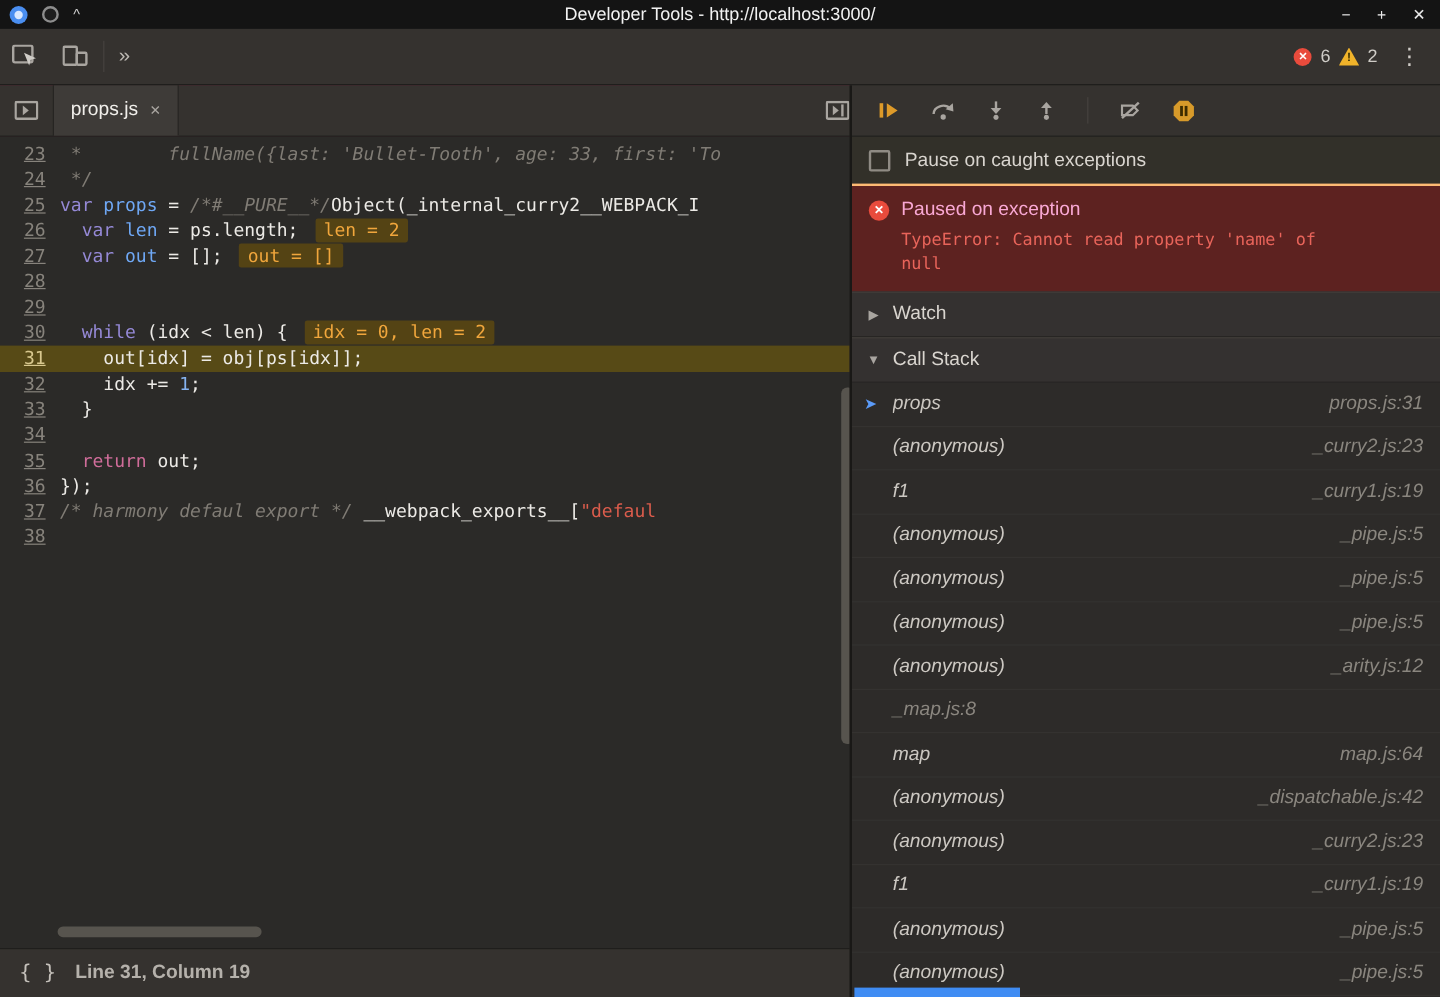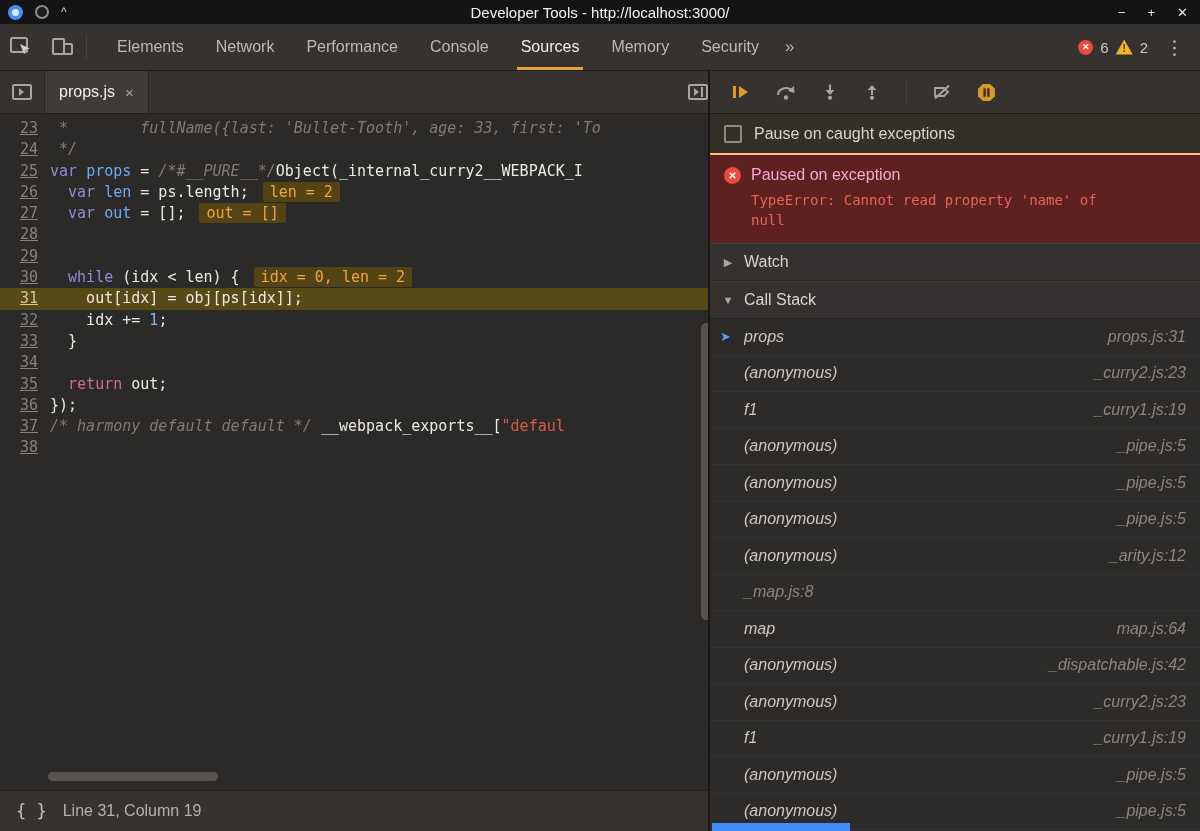--- a/index.html
+++ b/index.html
@@ -59,21 +59,21 @@
   .kw{color:#9589d6;} .ret{color:#d06d9a;} .def{color:#6fa8f5;} .num{color:#86b3f0;}
   .str{color:#da5c4c;} .cm{color:#807c75;font-style:italic;}
   .eval-box{display:inline-block;margin-left:14px;padding:0 7px;background:#544314;color:#f0a63c;border-radius:2px;line-height:20px;}
   .vscroll{position:absolute;right:8px;top:209px;width:11px;height:297px;background:#57544e;border-radius:5px;}
   .hscroll{position:absolute;left:48px;bottom:9px;width:170px;height:9px;background:#57544e;border-radius:5px;}
 
   
   .statusbar{position:absolute;bottom:0;left:0;right:0;height:41px;background:#35322f;border-top:1px solid #1f1e1c;
              display:flex;align-items:center;gap:16px;padding:0 16px;box-sizing:border-box;}
   .pp-icon{color:#c5c1bb;font-size:17px;font-family:"DejaVu Sans Mono",monospace;}
-  .pos-text{color:#b5b1ab;font-size:16px;}
+  .pos-text{color:#b5b1ab;font-size:16px;font-weight:bold;}
 
   
   .debug-toolbar{height:42px;background:#35322f;border-bottom:1px solid #1f1e1c;display:flex;align-items:center;gap:26px;padding:0 22px;}
   .dbg-icon{display:flex;align-items:center;justify-content:center;}
   .pause-caught{height:39px;display:flex;align-items:center;gap:12px;padding:0 14px;background:#323029;border-bottom:2px solid #fdba74;}
   .checkbox{width:14px;height:14px;border:2px solid #8f8b84;border-radius:2px;background:transparent;flex:none;}
   .pc-label{font-size:16px;color:#d9d5cf;}
 
   .exception-banner{background:#5d2220;padding:11px 14px 13px;}
   .banner-title-row{display:flex;align-items:center;gap:10px;}
@@ -119,29 +119,20 @@
         <path d="M10 7 L20 11.5 L15.7 12.8 L14.3 17.5 Z" fill="#cfccc7"></path>
       </svg>
     </div>
     <div class="tool-btn">
       <svg width="22" height="20" viewBox="0 0 22 20">
         <rect x="1" y="2" width="11" height="15" rx="1" fill="none" stroke="#a9a5a0" stroke-width="2"></rect>
         <rect x="12" y="7" width="8" height="10" rx="1" fill="#35322f" stroke="#a9a5a0" stroke-width="2"></rect>
       </svg>
     </div>
     <div class="vsep"></div>
-    <div class="dt-tabs">
-        <div class="dt-tab">Elements</div>
-        <div class="dt-tab">Network</div>
-        <div class="dt-tab">Performance</div>
-        <div class="dt-tab">Console</div>
-        <div class="dt-tab active">Sources</div>
-        <div class="dt-tab">Memory</div>
-        <div class="dt-tab">Security</div>
-      </div>
     <div class="dt-more">»</div>
     <div class="dt-right">
       <span class="err-circle">✕</span>
       <span class="badge-count">6</span>
       <span class="warn-tri">!</span>
       <span class="badge-count">2</span>
       <span class="menu-dots">⋮</span>
     </div>
   </div>
 
@@ -219,21 +210,21 @@
           <div class="code-line">
             <span class="gutter">35</span>
             <span class="code-text"><span>  </span><span class="ret">return</span><span> out;</span></span>
           </div>
           <div class="code-line">
             <span class="gutter">36</span>
             <span class="code-text"><span>});</span></span>
           </div>
           <div class="code-line">
             <span class="gutter">37</span>
-            <span class="code-text"><span class="cm">/* harmony default default */</span><span> __webpack_exports__[</span><span class="str">"defaul</span></span>
+            <span class="code-text"><span class="cm">/* harmony defaul export */</span><span> __webpack_exports__[</span><span class="str">"defaul</span></span>
           </div>
           <div class="code-line">
             <span class="gutter">38</span>
             <span class="code-text"></span>
           </div>
         </div>
       <div class="vscroll"></div>
       <div class="hscroll"></div>
     </div>
 

